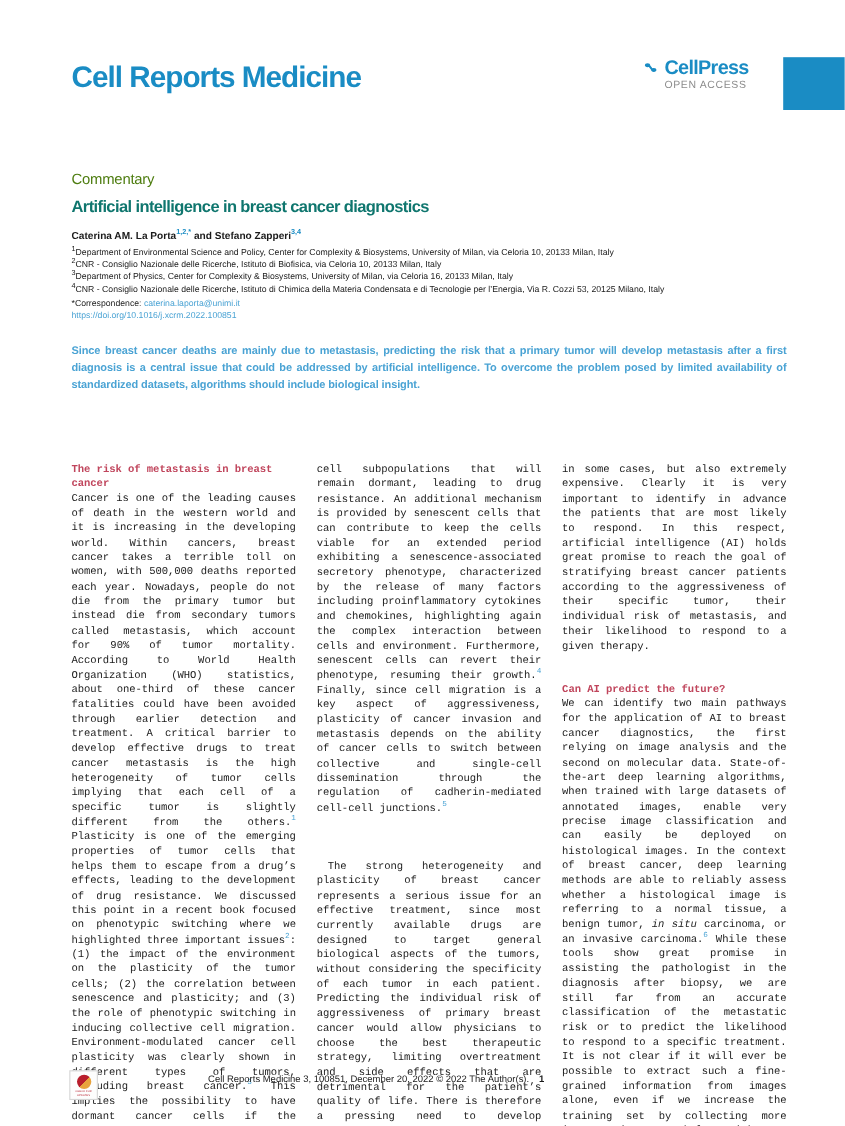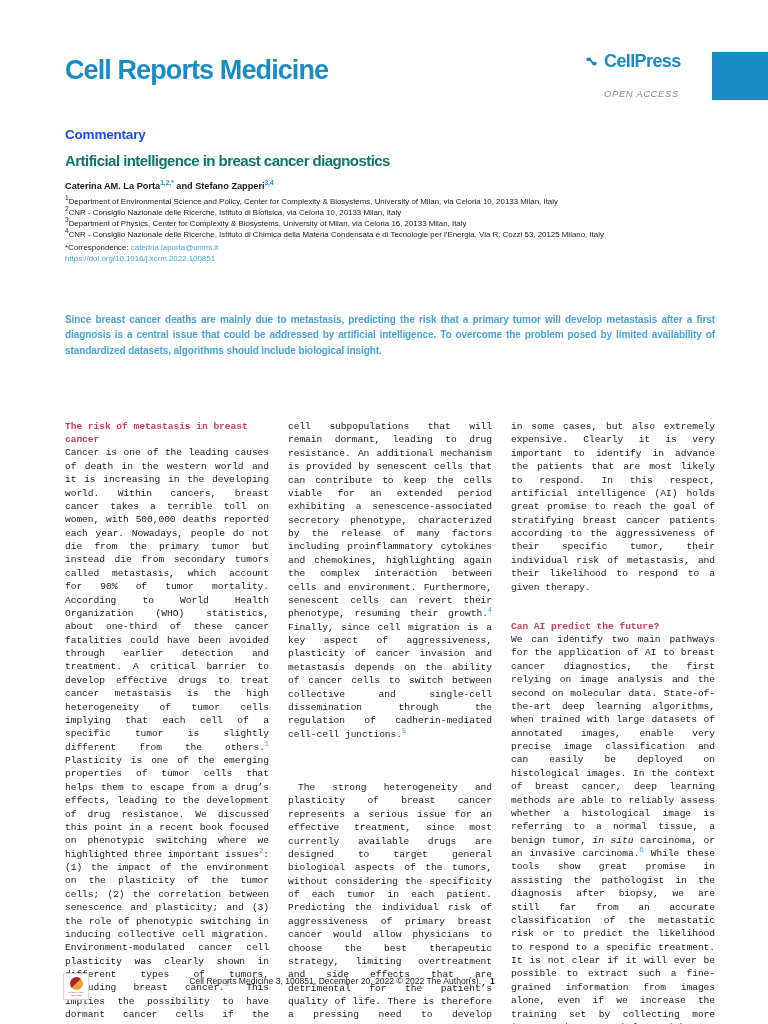--- a/index.html
+++ b/index.html
@@ -62,46 +62,46 @@
     font-size: 18px;
     font-weight: bold;
     color: #1a8cc4;
     letter-spacing: -0.6px;
     line-height: 1;
   }
   .cp-open {
     font-size: 9.5px;
     color: #8c8c8c;
     letter-spacing: 0.6px;
-    margin-top: 18px;
+    margin-top: 2px;
     margin-left: 21px;
-    font-style: italic;
   }
   .blue-block {
     position: absolute;
     left: 712px;
     top: 10px;
     width: 56px;
     height: 48px;
     background: #1a8cc4;
   }
 
   
   .article-head {
     position: absolute;
     left: 65px;
     top: 127px;
     width: 650px;
   }
   .kicker {
     font-size: 13.5px;
-    font-weight: bold;
-    color: #1d4ed8;
+    font-weight: normal;
+    color: #4d7c0f;
     letter-spacing: -0.2px;
     margin-bottom: 3px;
+    margin-top: 28px;
   }
   .article-title {
     font-size: 15px;
     font-weight: bold;
     color: #0f766e;
     letter-spacing: -0.55px;
     line-height: 1.15;
     margin-bottom: 11px;
   }
   .authors {

